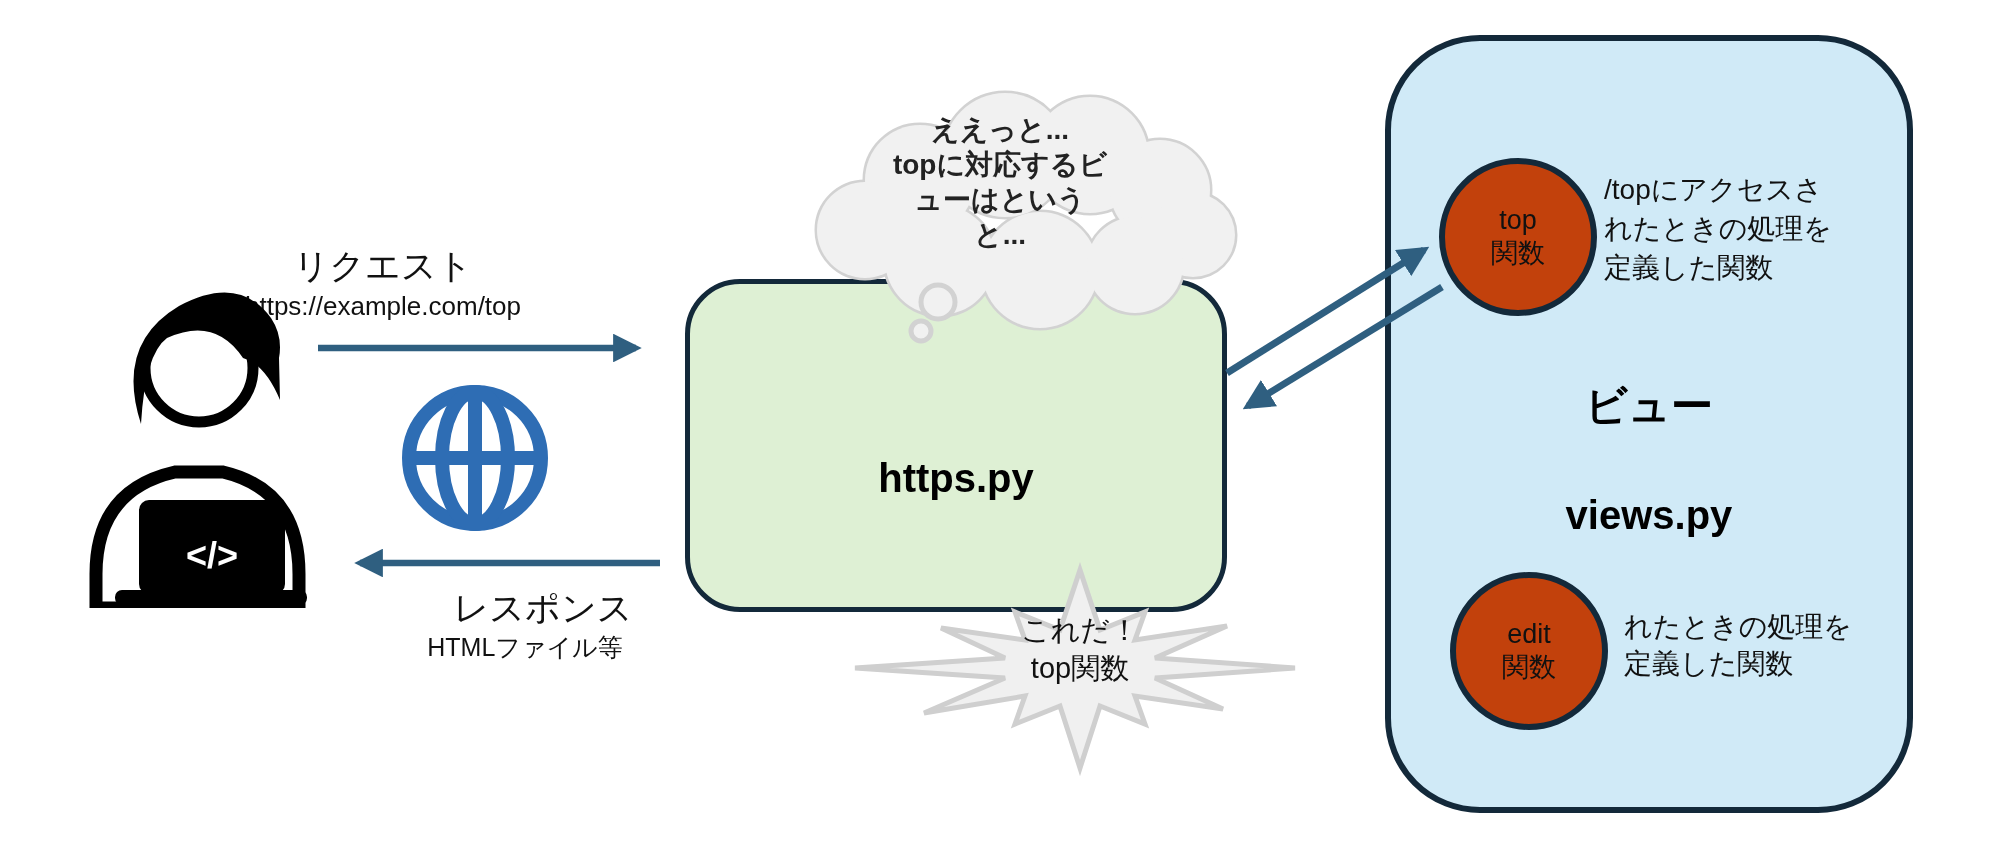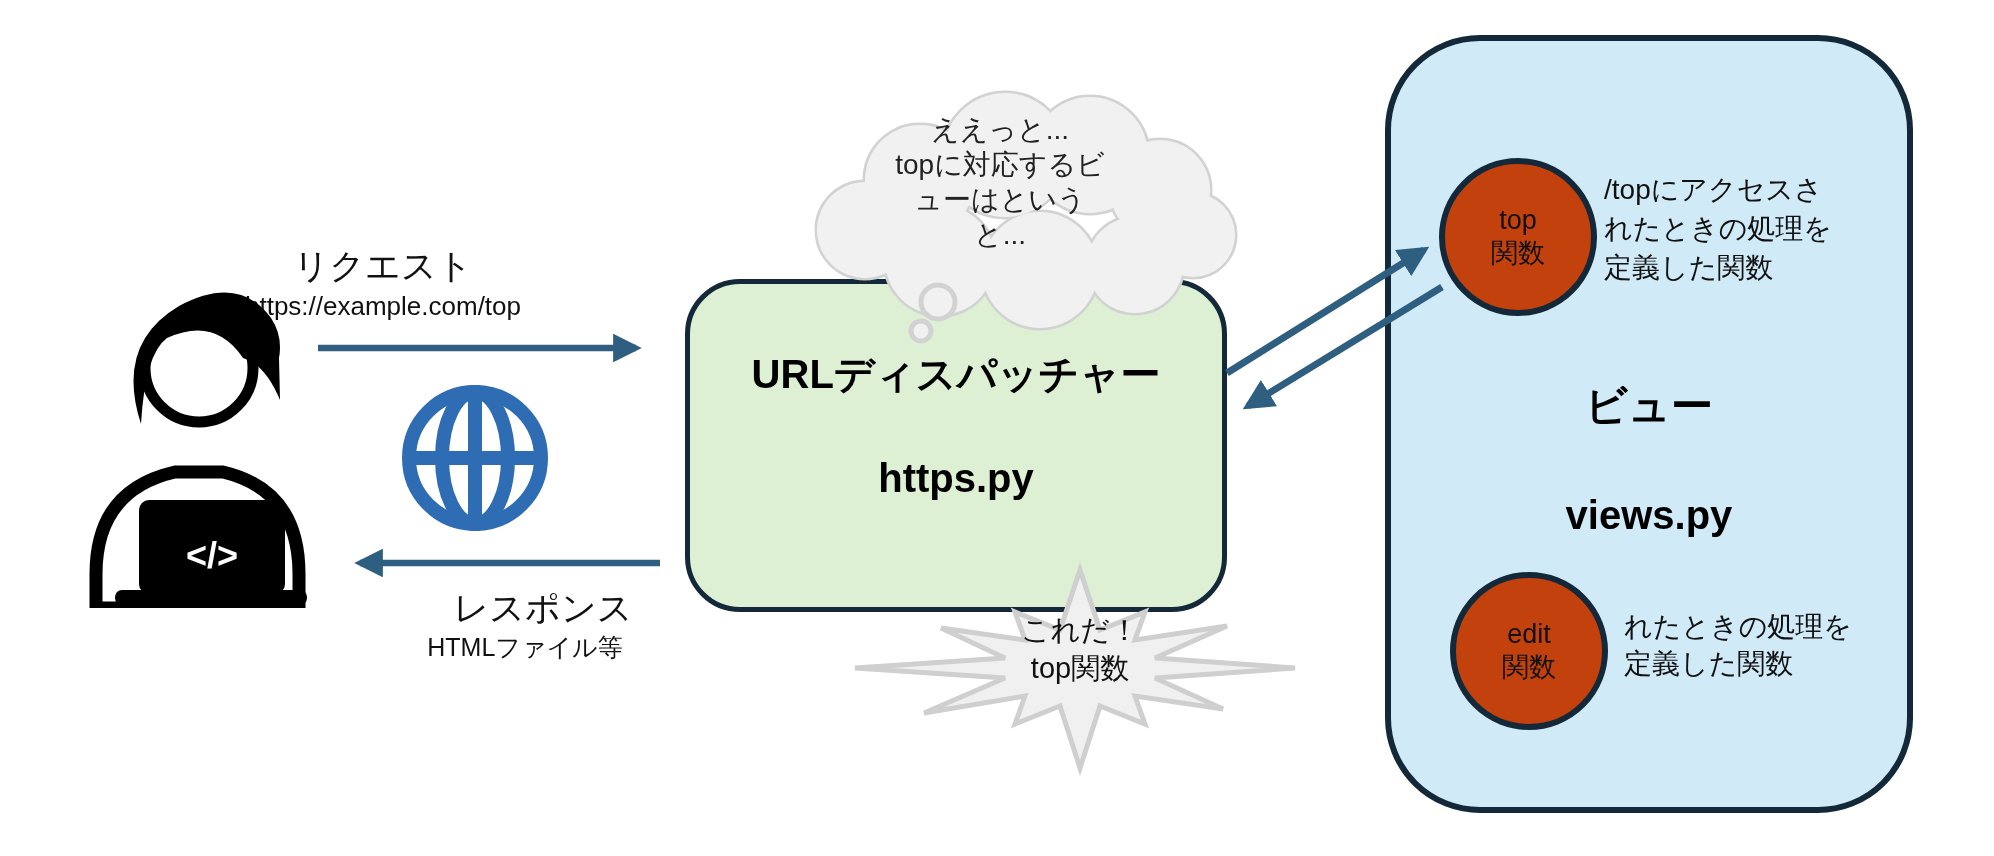--- a/index.html
+++ b/index.html
@@ -14,21 +14,21 @@
      border:6px solid #13293a;border-radius:95px;z-index:1;box-sizing:border-box;}
   .fn-circle{width:158px;height:158px;background:#c2410c;border:6px solid #13293a;
      border-radius:50%;box-sizing:border-box;display:flex;flex-direction:column;
      justify-content:center;align-items:center;font-size:27px;line-height:33px;color:#111;}
   
   .box-title{width:100%;font-size:40px;font-weight:bold;color:#000;}
   .box-file{width:100%;font-size:40px;font-weight:bold;color:#000;}
   .label-big{font-size:35px;color:#111;}
   .label-small{font-size:26px;color:#111;}
   .desc{font-size:28px;line-height:39px;color:#111;}
-  .cloud-text{font-size:28px;line-height:35px;color:#222;z-index:4;}
+  .cloud-text{font-size:28px;line-height:35px;color:#222;z-index:4;font-weight:bold;}
   .burst-text{font-size:29px;line-height:38px;color:#111;z-index:4;}
   .view-title{width:100%;font-size:42px;font-weight:600;color:#000;}
   .views-file{width:100%;font-size:40px;font-weight:bold;color:#000;}
   svg{display:block;}
   .z2{z-index:2;} .z3{z-index:3;} .z5{z-index:5;}
   .line{display:block;}
 </style>
 </head>
 <body>
 
@@ -59,21 +59,20 @@
       <ellipse cx="80" cy="80" rx="33" ry="66"></ellipse>
       <line x1="14" y1="80" x2="146" y2="80"></line>
       <line x1="80" y1="14" x2="80" y2="146"></line>
     </g>
   </svg>
 
   <div class="abs label-big center" style="left:393px;top:585px;width:300px;">レスポンス</div>
   <div class="abs label-small" style="left:375px;top:631px;width:300px;text-align:center;font-size:25px;">HTMLファイル等</div>
 
   <div class="abs green-box">
-    <div class="abs box-title center" style="top:63px;left:0;">URLディスパッチャー</div>
     <div class="abs box-file center" style="top:172px;left:0;">https.py</div>
   </div>
 
   <svg class="abs z3" style="left:790px;top:60px;" width="450" height="295" viewBox="0 0 450 295">
     <g fill="#f1f1f1" stroke="#d2d2d2" stroke-width="5">
       <circle cx="215" cy="95" r="62"></circle>
       <circle cx="130" cy="120" r="55"></circle>
       <circle cx="300" cy="95" r="58"></circle>
       <circle cx="370" cy="130" r="50"></circle>
       <circle cx="403" cy="175" r="42"></circle>

